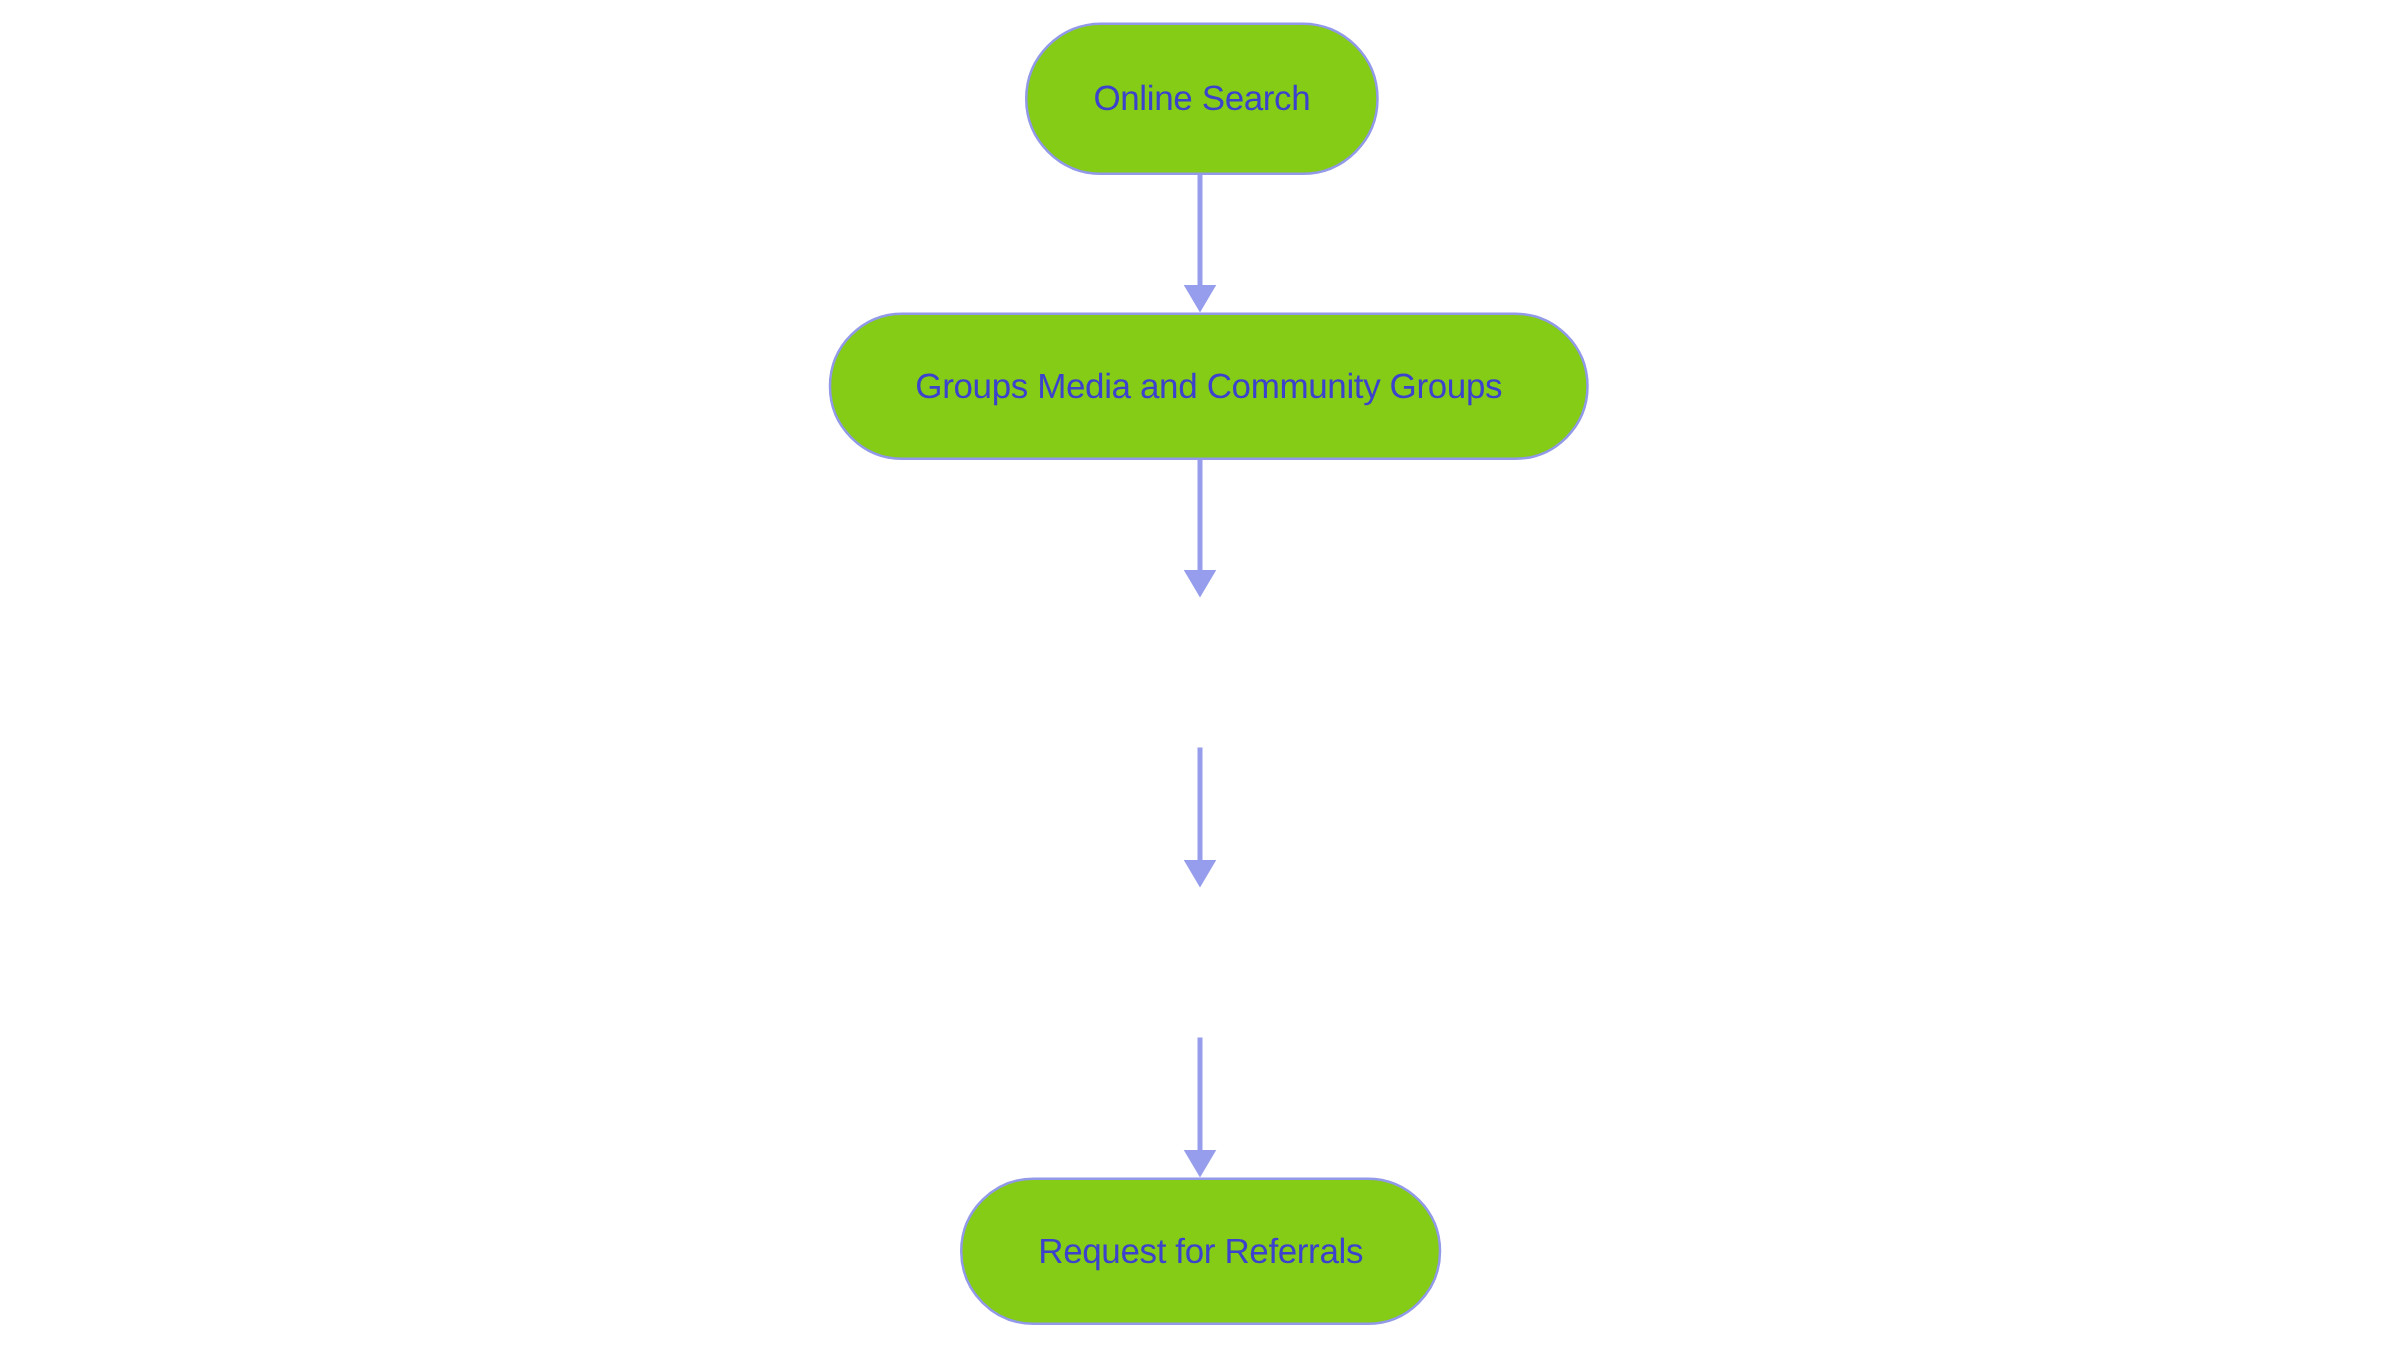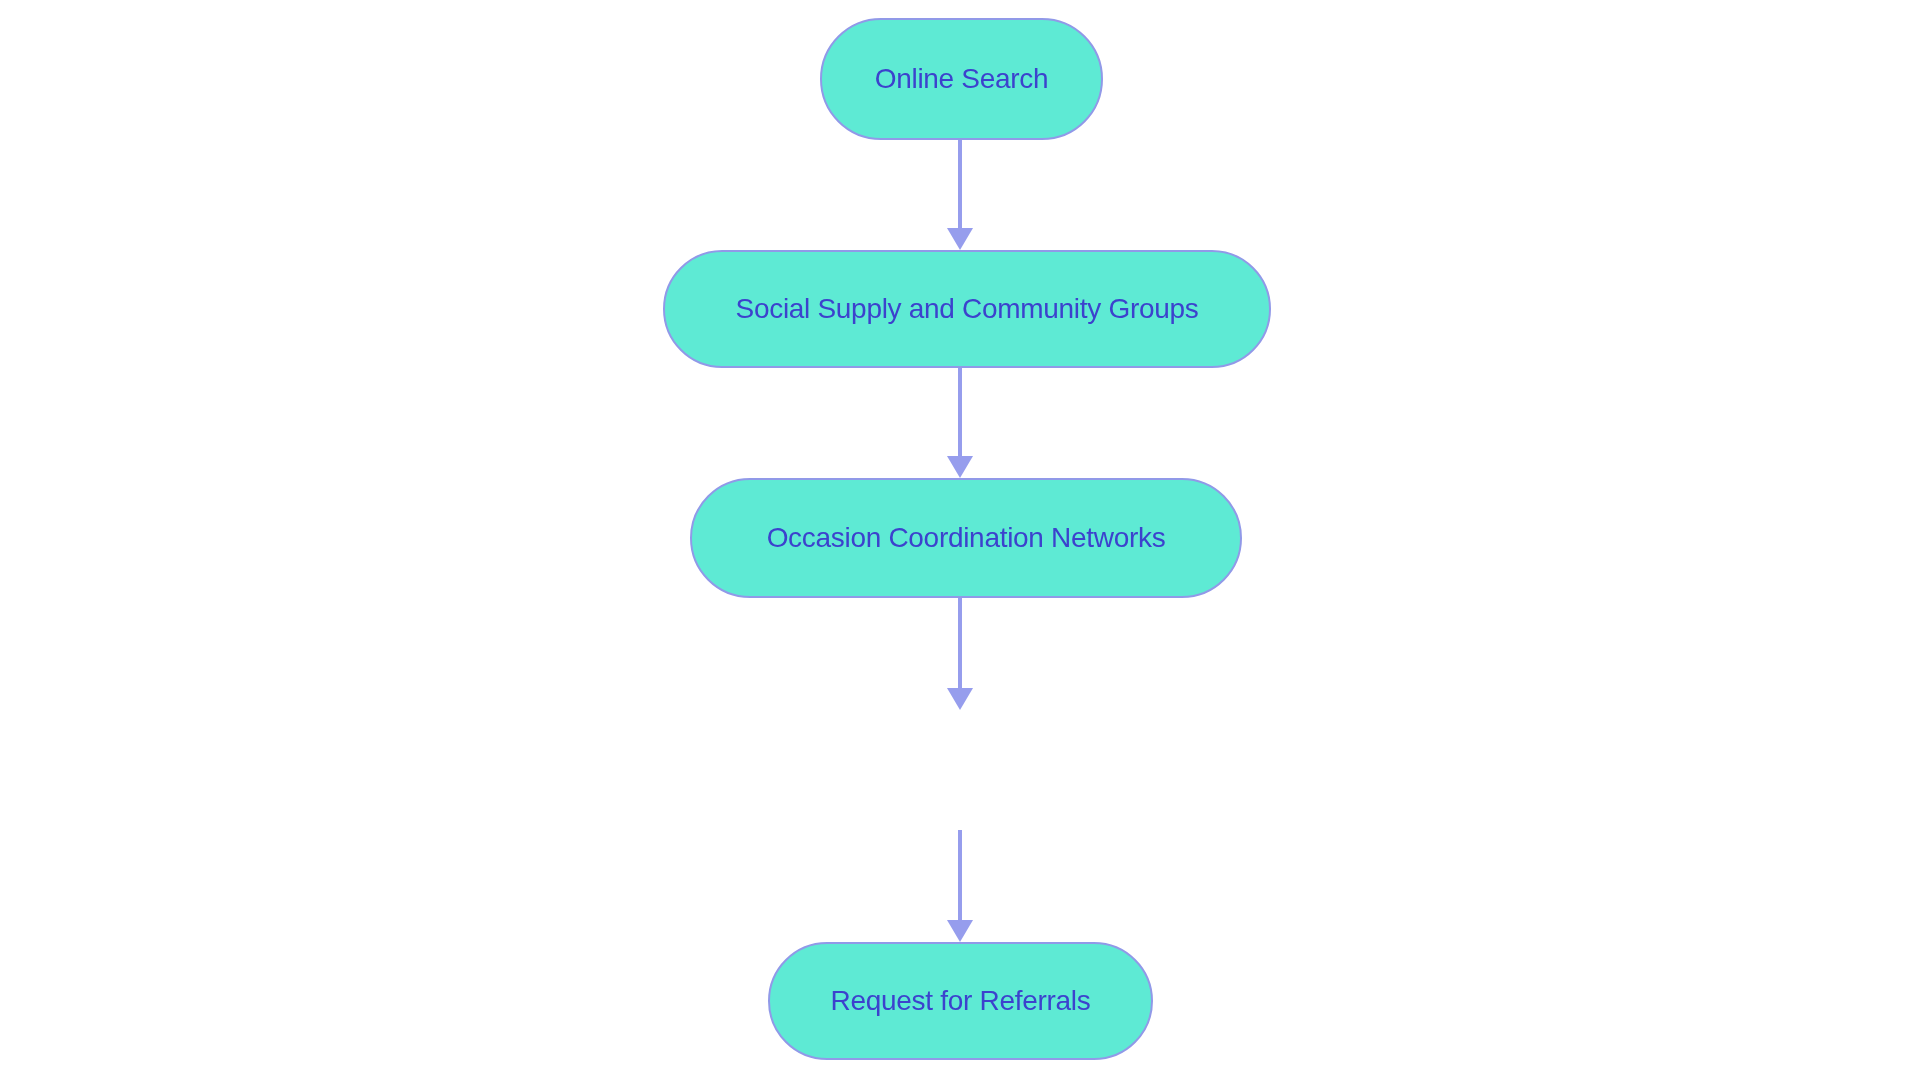--- a/index.html
+++ b/index.html
@@ -11,21 +11,21 @@
     position: relative;
     width: 1920px;
     height: 1083px;
     background: #ffffff;
     overflow: hidden;
     font-family: "Liberation Sans", sans-serif;
   }
   .node {
     position: absolute;
     box-sizing: border-box;
-    background: #5eead4;
+    background: #84cc16;
     border: 2px solid #9199e8;
     border-radius: 61px;
     display: flex;
     align-items: center;
     justify-content: center;
   }
   .node-label {
     color: #3c42cd;
     font-size: 28px;
     letter-spacing: -0.3px;
@@ -72,31 +72,28 @@
   <div class="node pos-n1">
     <span class="node-label">Online Search</span>
   </div>
 
   <div class="edge pos-e1">
     <div class="edge-line"></div>
     <div class="edge-head"></div>
   </div>
 
   <div class="node pos-n2">
-    <span class="node-label">Social Supply and Community Groups</span>
+    <span class="node-label">Groups Media and Community Groups</span>
   </div>
 
   <div class="edge pos-e2">
     <div class="edge-line"></div>
     <div class="edge-head"></div>
   </div>
 
-  <div class="node pos-n3">
-    <span class="node-label">Occasion Coordination Networks</span>
-  </div>
 
   <div class="edge pos-e3">
     <div class="edge-line"></div>
     <div class="edge-head"></div>
   </div>
 
 
   <div class="edge pos-e4">
     <div class="edge-line"></div>
     <div class="edge-head"></div>

